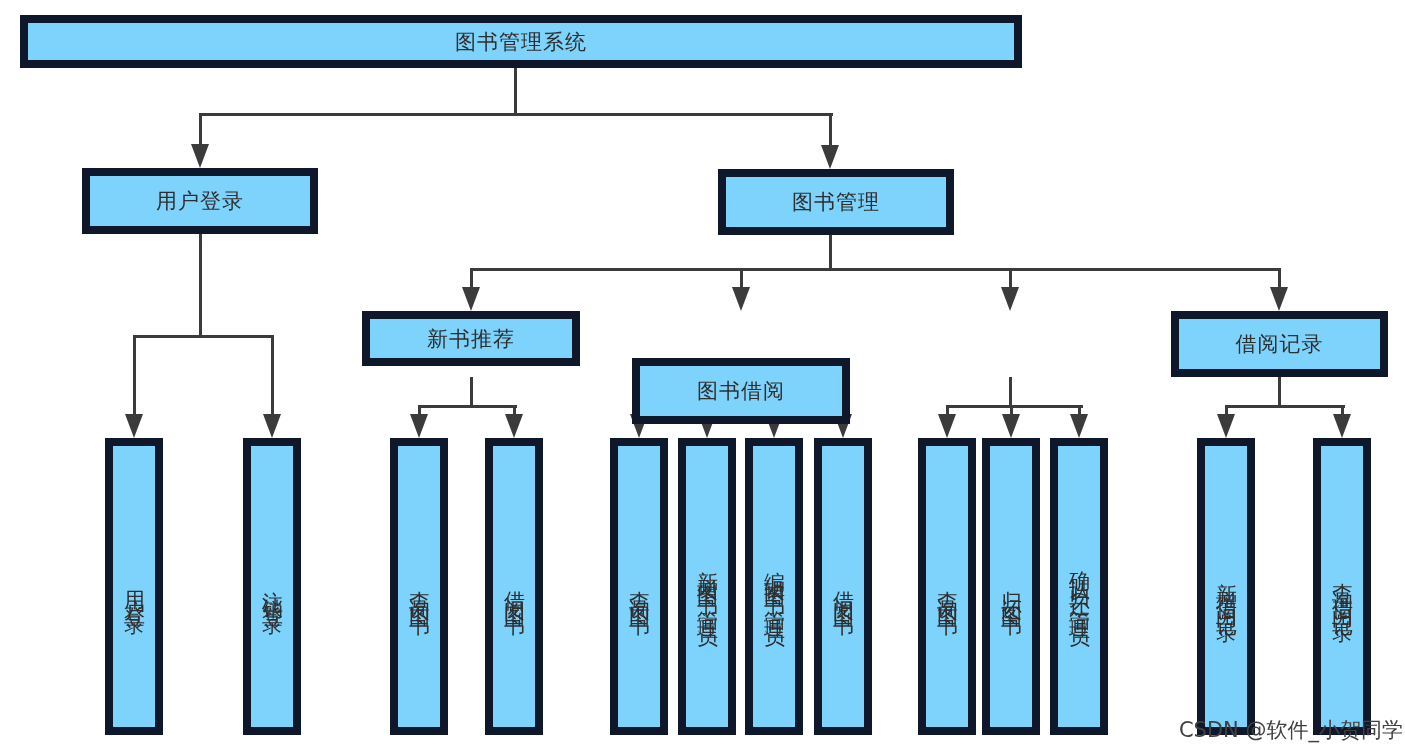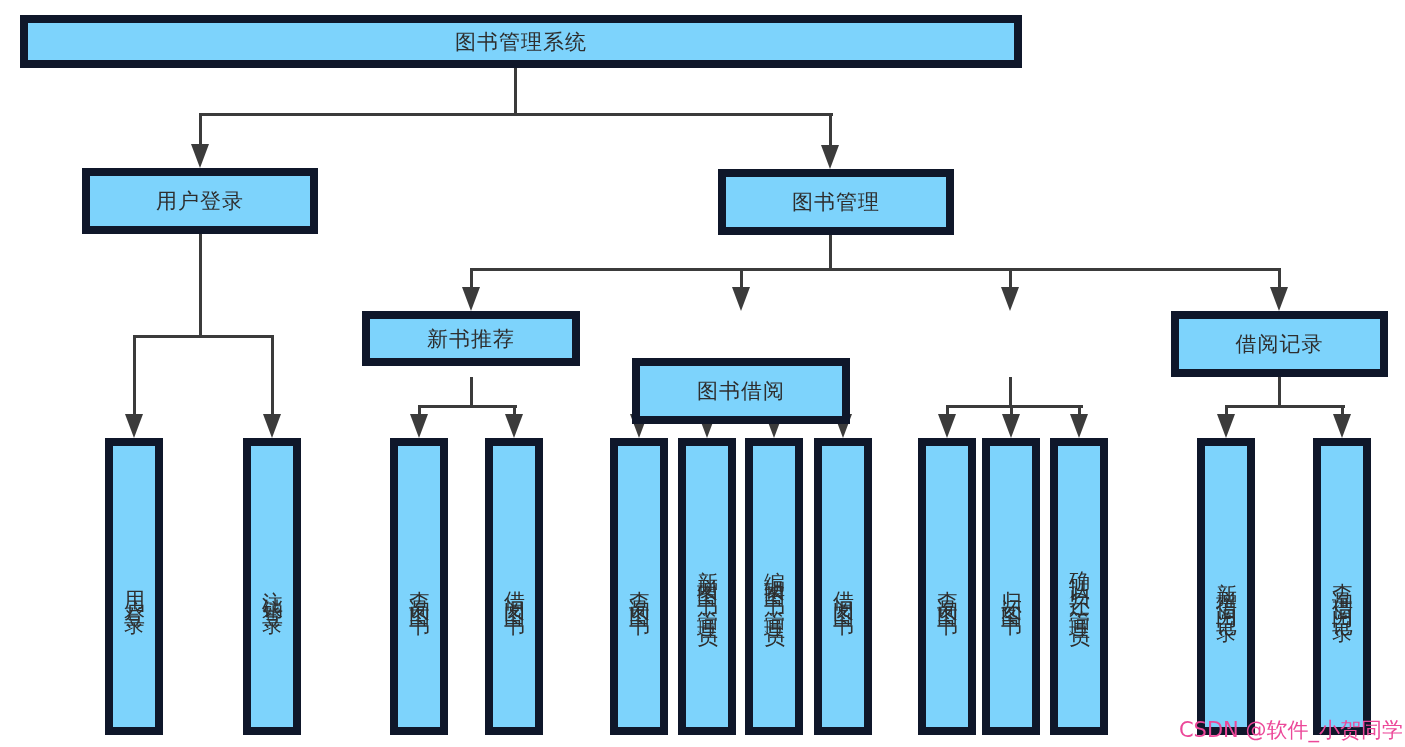--- a/index.html
+++ b/index.html
@@ -7,21 +7,21 @@
          font-family:"DejaVu Sans","Liberation Sans",sans-serif;color:#2e2e2e;}
   .box{position:absolute;box-sizing:border-box;background:#7dd3fc;border:8px solid #0f172a;
        display:flex;align-items:center;justify-content:center;
        font-size:21px;letter-spacing:1px;white-space:nowrap;z-index:2;}
   .vbox{writing-mode:vertical-lr;text-orientation:mixed;letter-spacing:8px;
         line-height:1;font-size:21px;padding-top:6px;}
   .ln{position:absolute;display:block;background:#3b3b3b;z-index:1;}
   .ah{position:absolute;display:block;width:0;height:0;z-index:1;
       border-left:9px solid transparent;border-right:9px solid transparent;
       border-top:24px solid #3b3b3b;}
-  .wm{position:absolute;right:2px;bottom:3px;font-size:21px;color:#ec4899;
+  .wm{position:absolute;right:2px;bottom:3px;font-size:21px;color:#404040;
       z-index:3;letter-spacing:0;white-space:nowrap;}
 </style>
 </head>
 <body>
 
 <div id="stage">
 
   <div class="box" style="left:20px;top:15px;width:1002px;height:53px;">图书管理系统</div>
 
   <div class="box" style="left:82px;top:168px;width:236px;height:66px;">用户登录</div>

